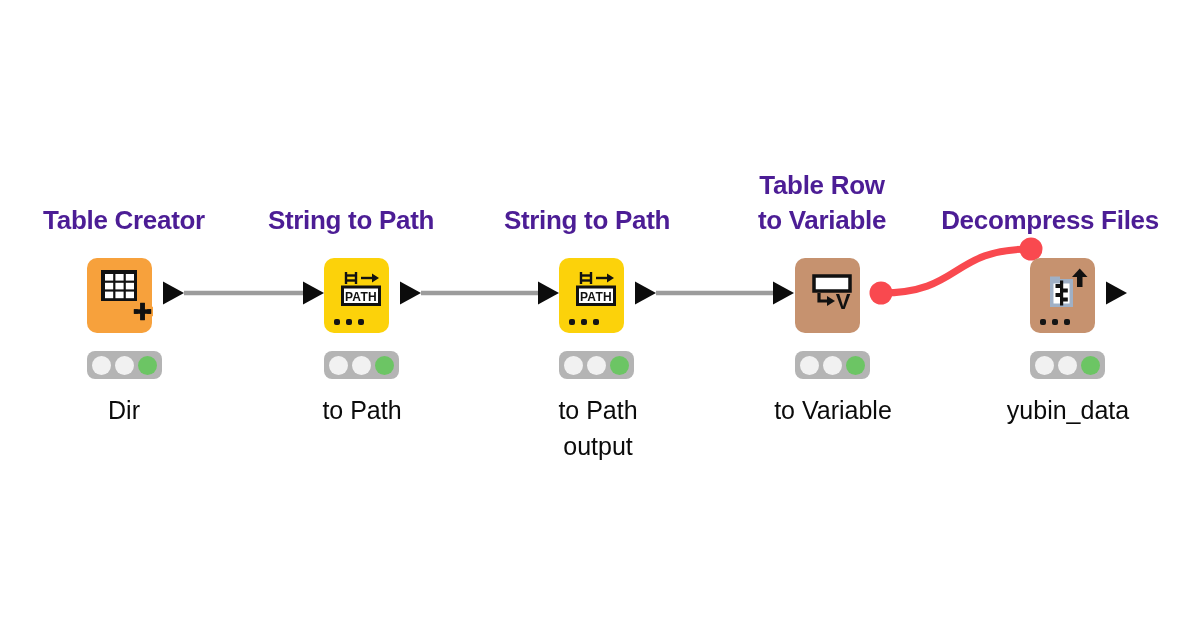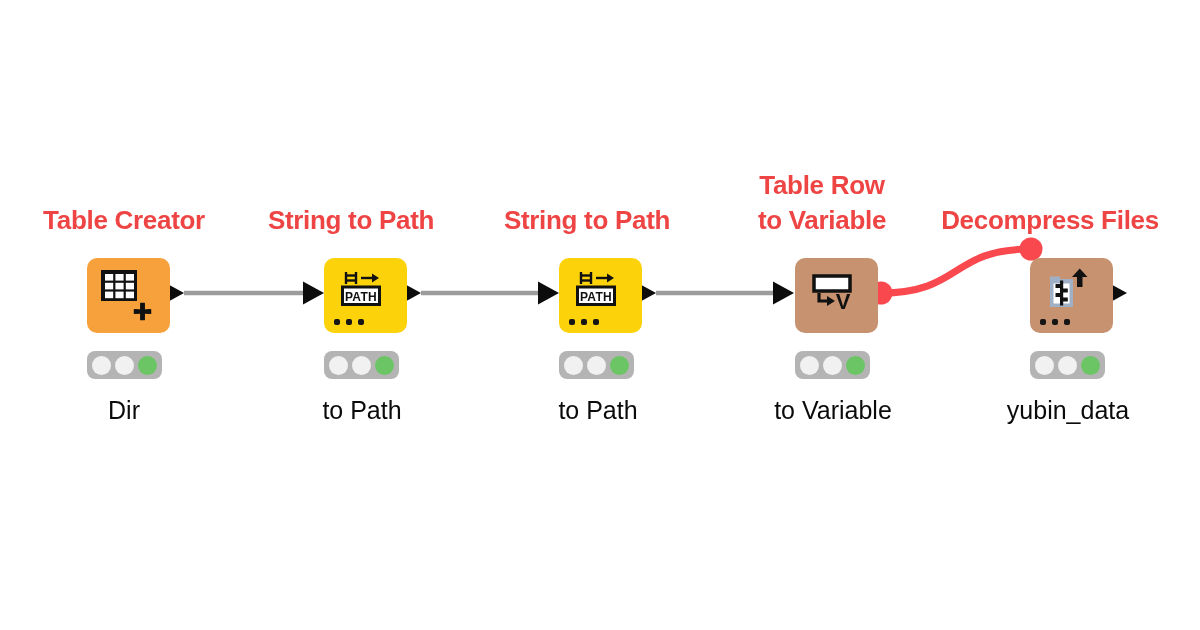--- a/index.html
+++ b/index.html
@@ -2,29 +2,29 @@
 <html><head>
 <meta charset="utf-8">
 <style>
   html,body{margin:0;padding:0;background:#ffffff;}
   .canvas{
     position:relative;width:1200px;height:630px;background:#ffffff;
     font-family:"Liberation Sans",sans-serif;overflow:hidden;
   }
   .wires{position:absolute;left:0;top:0;width:1200px;height:630px;}
   .node-body{
-    position:absolute;top:258px;width:83px;height:75px;border-radius:10px;
+    position:absolute;top:258px;width:65px;height:75px;border-radius:10px;
   }
   .node-src{background:#F7A13C;}
   .node-man{background:#FCD20A;}
   .node-tan{background:#C6926F;}
   .node-icon{position:absolute;left:9px;top:9px;}
   .title{
     position:absolute;width:360px;text-align:center;
-    font-size:26px;font-weight:bold;line-height:35px;color:#ef4444;
+    font-size:26px;font-weight:bold;line-height:35px;color:#4c1d95;
     letter-spacing:-0.3px;white-space:nowrap;
   }
   .title.one{top:203px;}
   .title.two{top:168px;}
   .label{
     position:absolute;width:360px;top:392px;text-align:center;
     font-size:25px;line-height:36px;color:#0b0b0b;white-space:nowrap;
   }
   .traffic{
     position:absolute;top:351px;width:75px;height:28px;
@@ -158,20 +158,21 @@
         <span class="dot d3"></span>
     </div>
   </div>
   <div class="traffic" style="left:559px;">
     <span class="light idle l1"></span>
     <span class="light idle l2"></span>
     <span class="light exec l3"></span>
   </div>
   <div class="label" style="left:418px;">
     <span class="tline">to Path</span>
+    <span class="tline">output</span>
   </div>
 
   <div class="title two" style="left:642px;">
     <span class="tline">Table Row</span>
     <span class="tline">to Variable</span>
   </div>
   <div class="node-body node-tan" style="left:795px;">
     <svg class="node-icon" width="57" height="57" viewBox="0 0 57 57">
       <rect x="10" y="9" width="36" height="15" fill="#ffffff" stroke="#111111" stroke-width="3.5"></rect>
       <path d="M 15 26 L 15 34 L 24 34" fill="none" stroke="#111111" stroke-width="3.2"></path>

